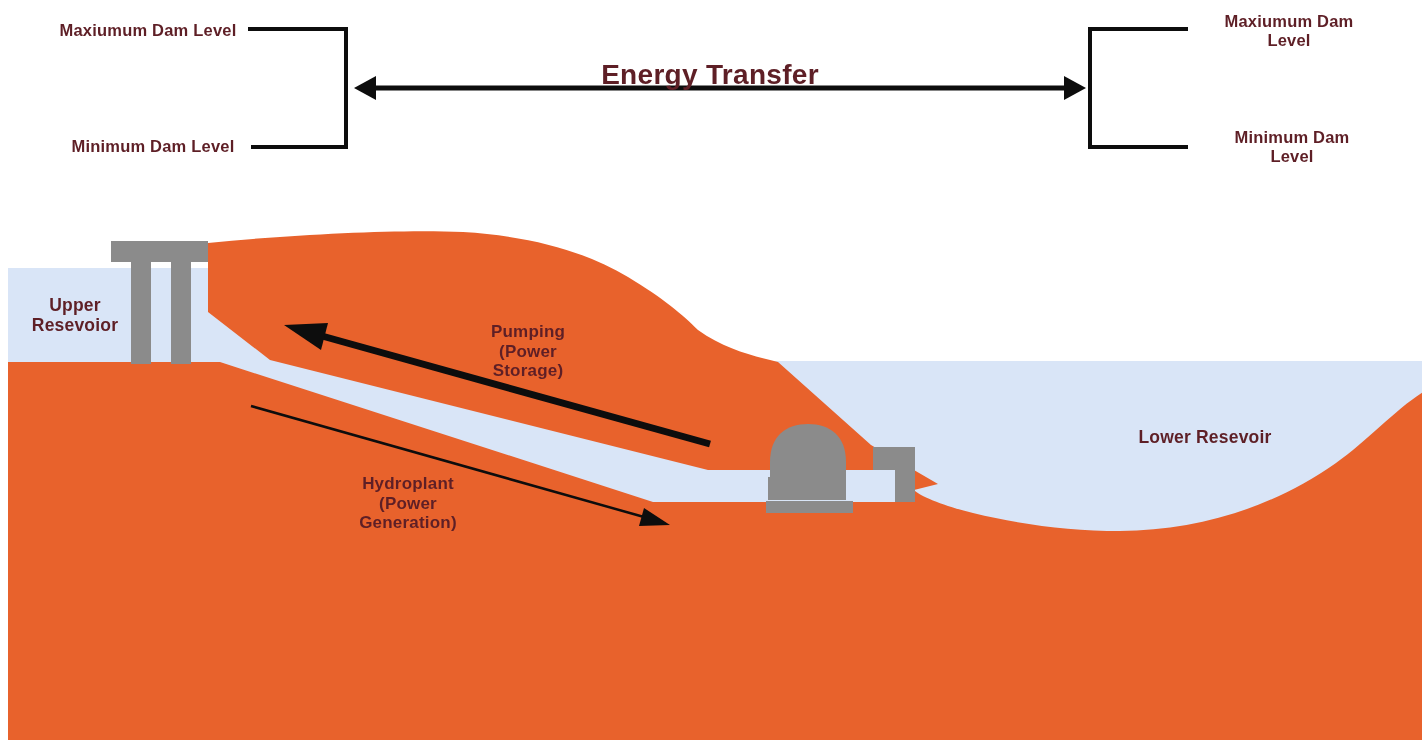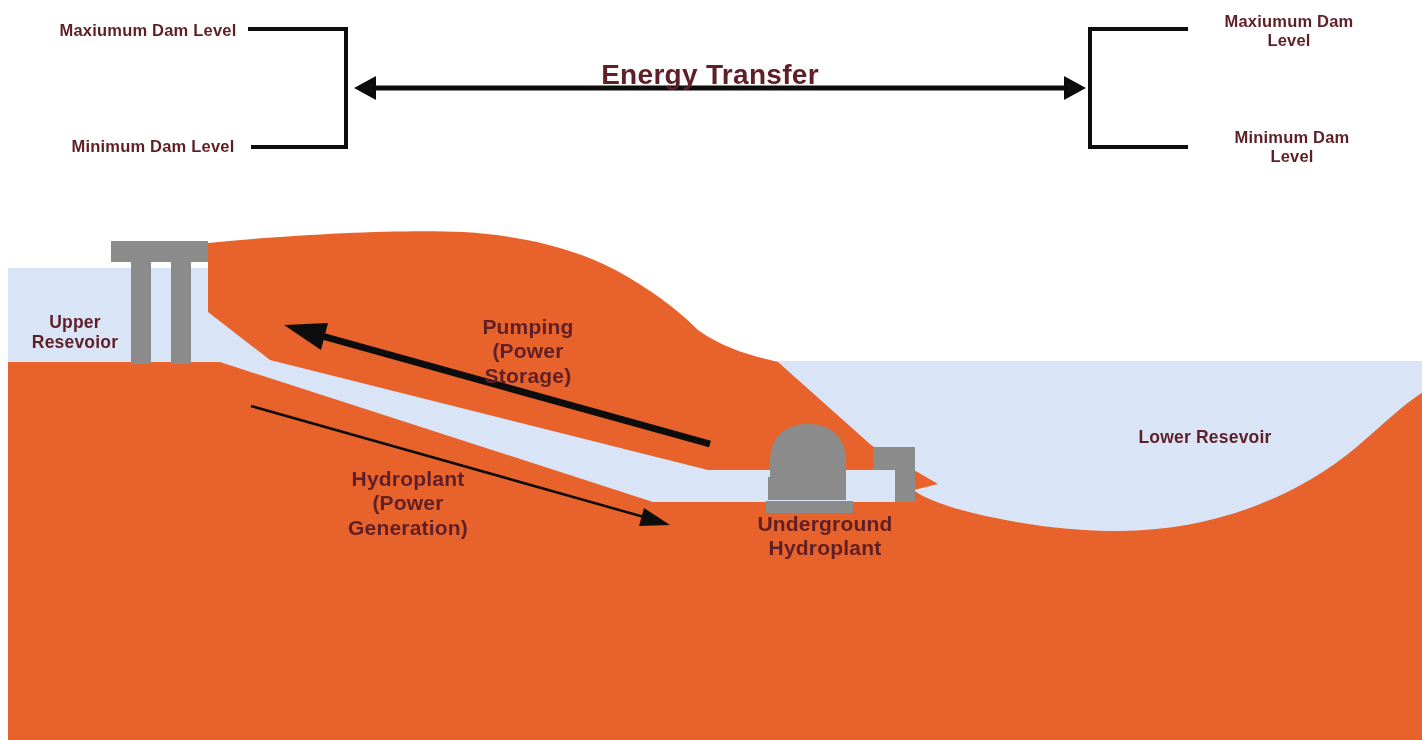--- a/index.html
+++ b/index.html
@@ -14,21 +14,21 @@
   #diagram-svg{position:absolute;left:0;top:0;}
   .lbl{
     position:absolute;
     transform:translate(-50%,-50%);
     color:var(--label-maroon,#5E1F26);
     font-weight:600;
     text-align:center;
     white-space:pre-line;
     line-height:1.16;
     letter-spacing:.2px;
-    font-size:21px;
+    font-size:17px;
   }
   .lbl-dam{font-size:16.5px;}
   .lbl-energy{font-size:28px;font-weight:700;letter-spacing:.3px;}
   .lbl-upper,.lbl-lower{font-size:17.5px;}
 </style>
 </head>
 <body>
 
 <div id="stage">
 
@@ -81,28 +81,26 @@
     <path d="M1082,29 L1180,29 M1082,27 L1082,149 M1082,147 L1180,147" stroke="var(--arrow-black)" stroke-width="4" fill="none"></path>
   </svg>
 
   <div class="lbl lbl-dam" style="left:140px;top:31px;">Maxiumum Dam Level</div>
   <div class="lbl lbl-dam" style="left:145px;top:147px;">Minimum Dam Level</div>
   <div class="lbl lbl-dam" style="left:1281px;top:31px;">Maxiumum Dam Level</div>
   <div class="lbl lbl-dam" style="left:1284px;top:147px;">Minimum Dam Level</div>
 
   <div class="lbl lbl-energy" style="left:702px;top:75px;">Energy Transfer</div>
 
-  <div class="lbl lbl-upper" style="left:67px;top:332px;">Upper
+  <div class="lbl lbl-upper" style="left:67px;top:315px;">Upper
 Resevoior</div>
 
   <div class="lbl" style="left:520px;top:352px;">Pumping
 (Power
 Storage)</div>
 
   <div class="lbl" style="left:400px;top:504px;">Hydroplant
 (Power
 Generation)</div>
 
-  <div class="lbl" style="left:817px;top:536px;">Underground
-Hydroplant</div>
 
   <div class="lbl lbl-lower" style="left:1197px;top:437px;text-align:center;">Lower Resevoir</div>
 </div>
 
 </body></html>

